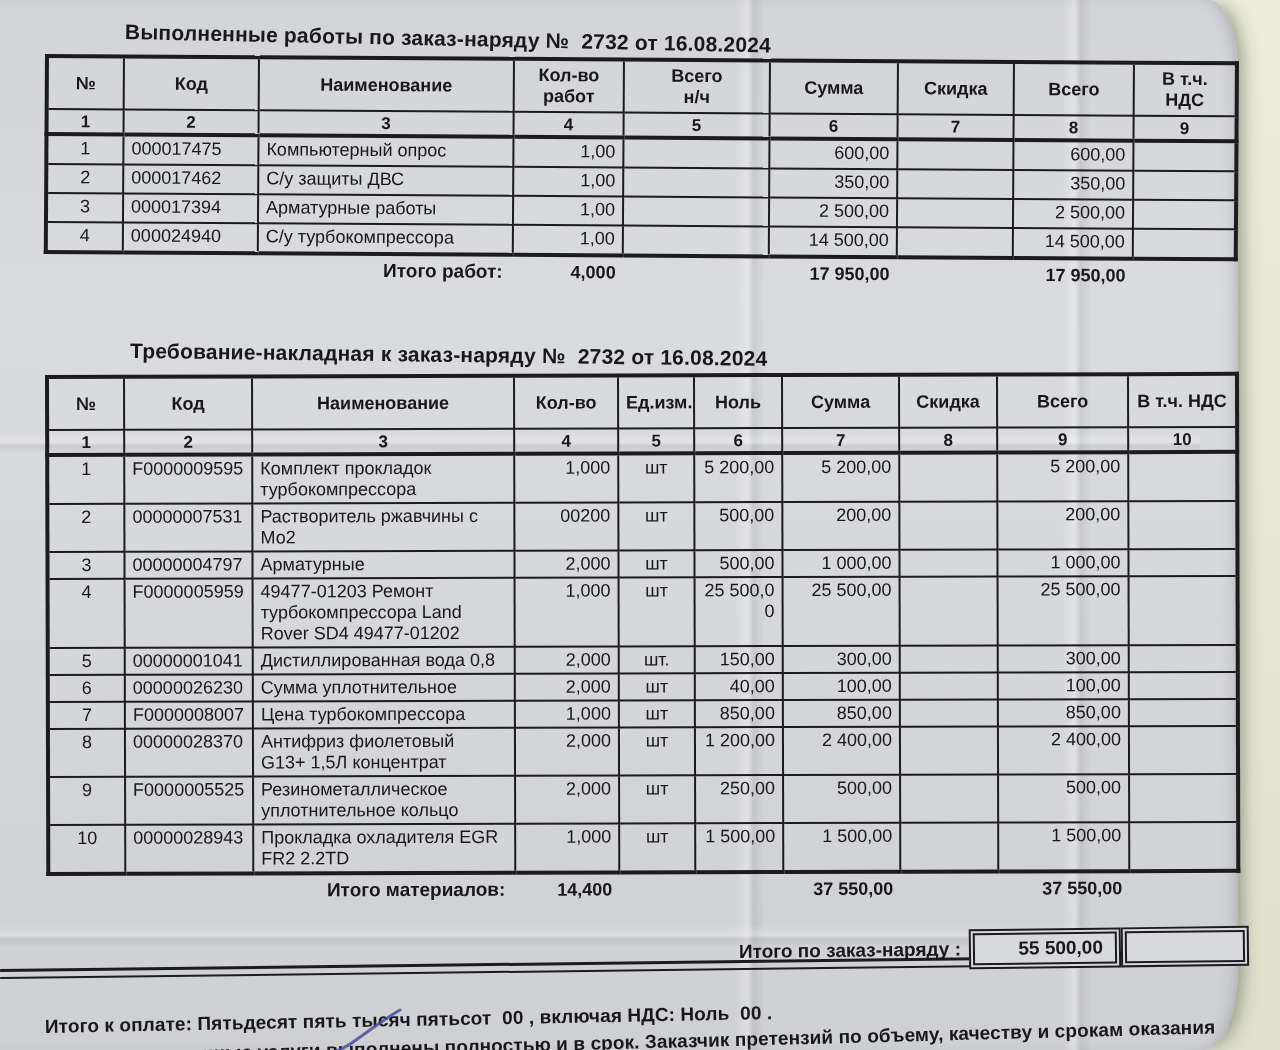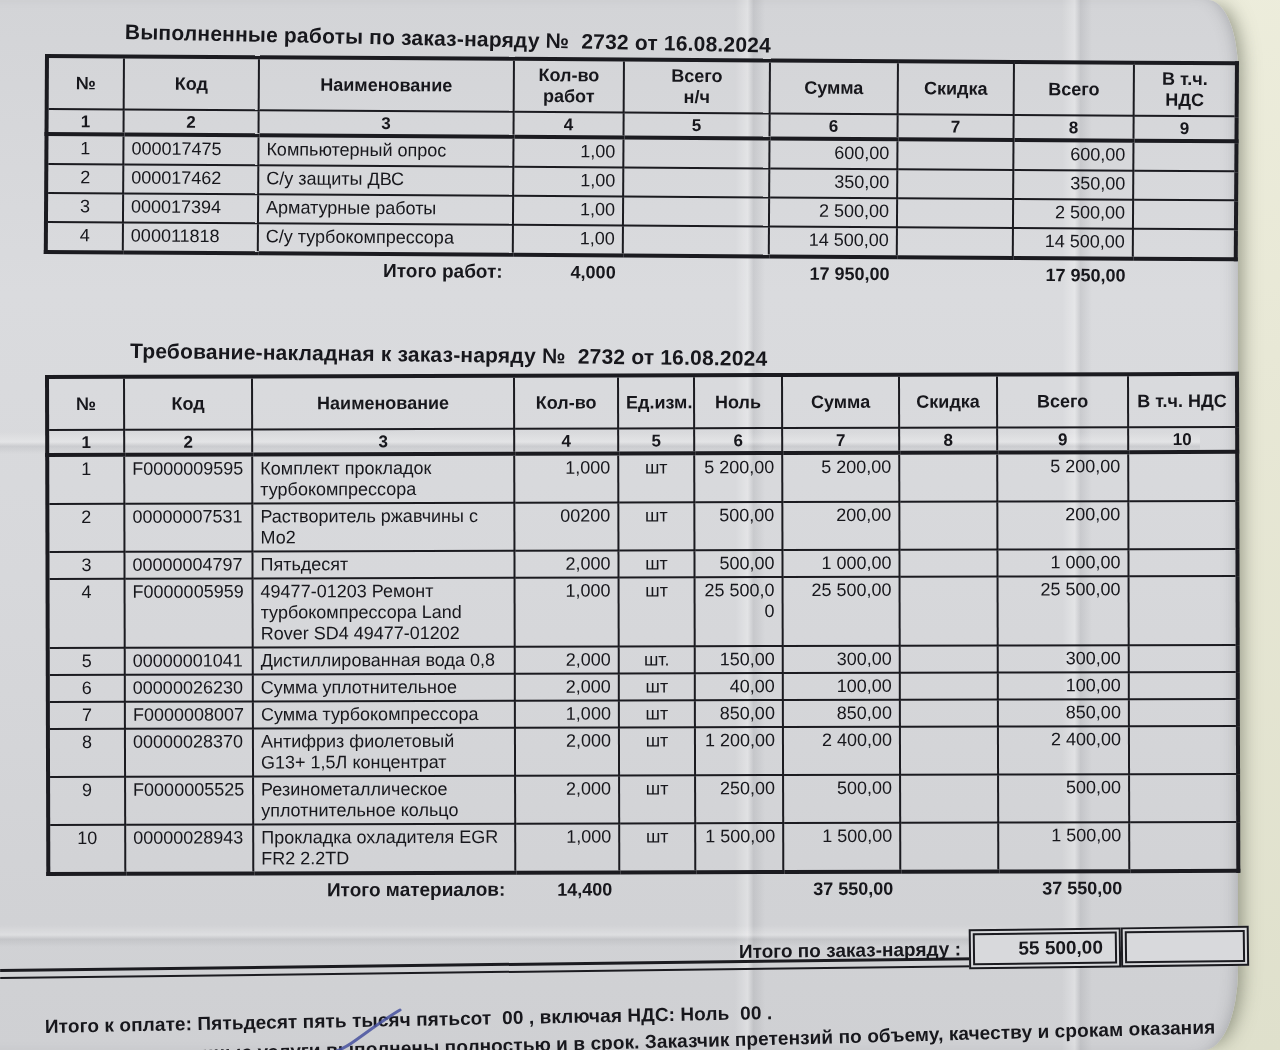--- a/index.html
+++ b/index.html
@@ -142,21 +142,21 @@
               <td class="c-left">Арматурные работы</td>
               <td class="c-num">1,00</td>
               <td class="c-num"></td>
               <td class="c-num">2 500,00</td>
               <td class="c-num"></td>
               <td class="c-num">2 500,00</td>
               <td class="c-num b-right"></td>
             </tr>
             <tr>
               <td class="c-center b-left b-bottom">4</td>
-              <td class="c-left b-bottom">000011818</td>
+              <td class="c-left b-bottom">000024940</td>
               <td class="c-left b-bottom">С/у турбокомпрессора</td>
               <td class="c-num b-bottom">1,00</td>
               <td class="c-num b-bottom"></td>
               <td class="c-num b-bottom">14 500,00</td>
               <td class="c-num b-bottom"></td>
               <td class="c-num b-bottom">14 500,00</td>
               <td class="c-num b-right b-bottom"></td>
             </tr>
             <tr class="totals">
               <td colspan="3" class="t-label">Итого работ:</td>
@@ -235,21 +235,21 @@
               <td class="c-center">шт</td>
               <td class="c-num c-price">500,00</td>
               <td class="c-num">200,00</td>
               <td class="c-num"></td>
               <td class="c-num">200,00</td>
               <td class="c-num b-right"></td>
             </tr>
             <tr>
               <td class="c-center b-left">3</td>
               <td class="c-left">00000004797</td>
-              <td class="c-left">Пятьдесят</td>
+              <td class="c-left">Арматурные</td>
               <td class="c-num">2,000</td>
               <td class="c-center">шт</td>
               <td class="c-num c-price">500,00</td>
               <td class="c-num">1 000,00</td>
               <td class="c-num"></td>
               <td class="c-num">1 000,00</td>
               <td class="c-num b-right"></td>
             </tr>
             <tr>
               <td class="c-center b-left">4</td>
@@ -285,21 +285,21 @@
               <td class="c-center">шт</td>
               <td class="c-num c-price">40,00</td>
               <td class="c-num">100,00</td>
               <td class="c-num"></td>
               <td class="c-num">100,00</td>
               <td class="c-num b-right"></td>
             </tr>
             <tr>
               <td class="c-center b-left">7</td>
               <td class="c-left">F0000008007</td>
-              <td class="c-left">Сумма турбокомпрессора</td>
+              <td class="c-left">Цена турбокомпрессора</td>
               <td class="c-num">1,000</td>
               <td class="c-center">шт</td>
               <td class="c-num c-price">850,00</td>
               <td class="c-num">850,00</td>
               <td class="c-num"></td>
               <td class="c-num">850,00</td>
               <td class="c-num b-right"></td>
             </tr>
             <tr>
               <td class="c-center b-left">8</td>

